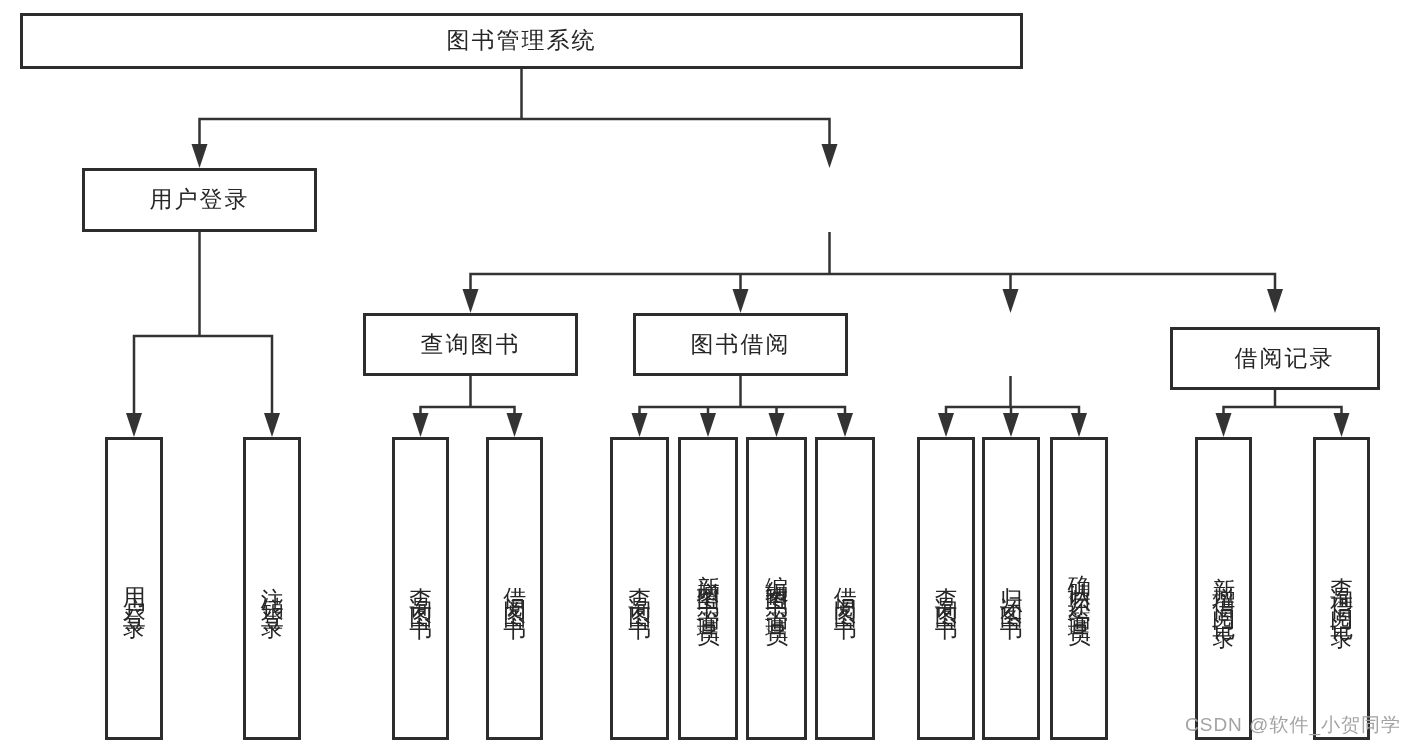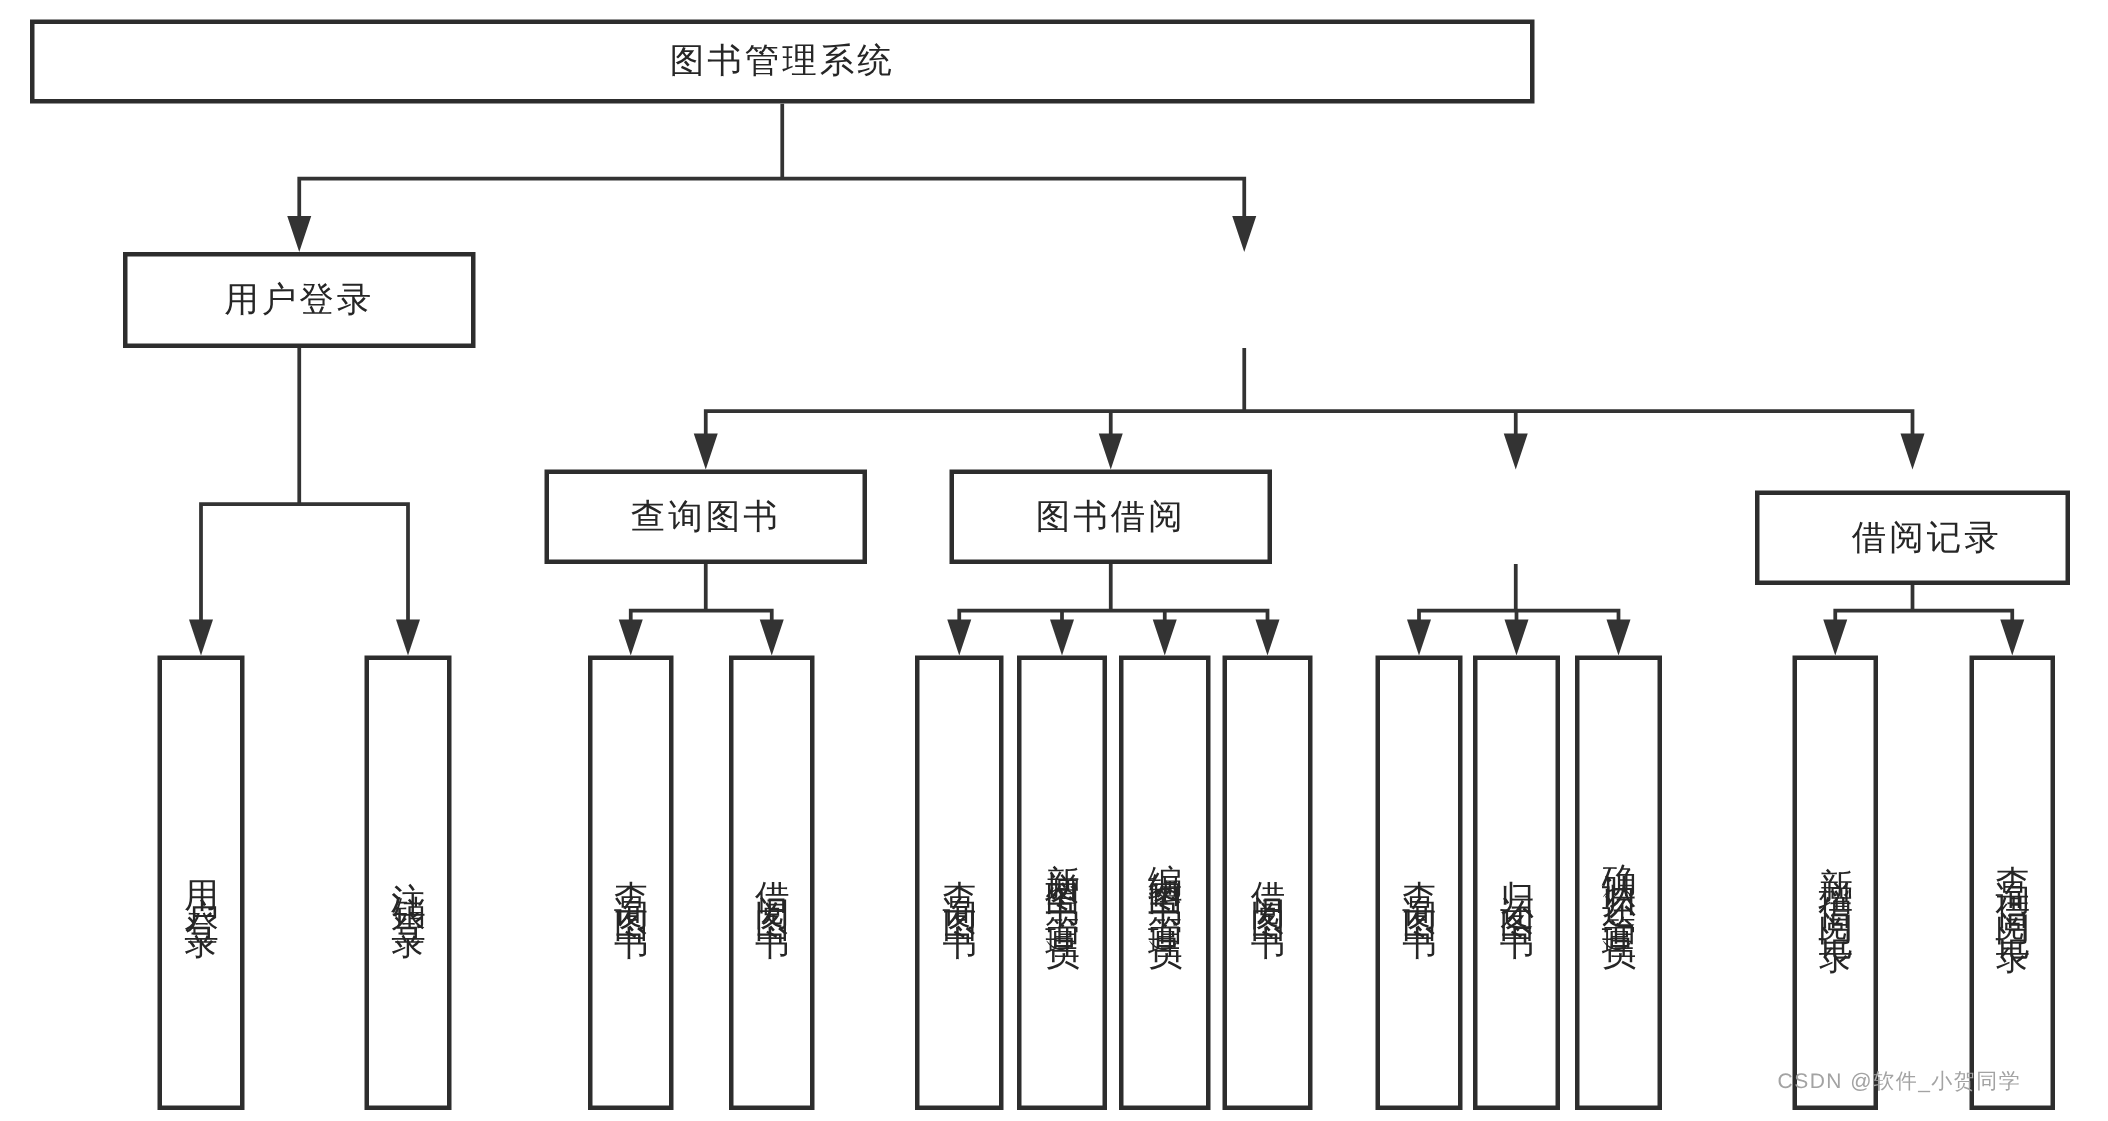--- a/index.html
+++ b/index.html
@@ -34,21 +34,21 @@
   }
   .node.v{
     writing-mode:vertical-rl;
     text-orientation:mixed;
     letter-spacing:10px;
   }
   .node.v.tight{letter-spacing:7px;}
   .watermark{
     position:absolute;z-index:3;
     left:1185px;top:712px;
-    font-size:14px;
+    font-size:19px;
     color:var(--watermark);
     letter-spacing:1px;
     white-space:nowrap;
   }
 </style>
 </head>
 <body>
 
 <div class="stage">
 

